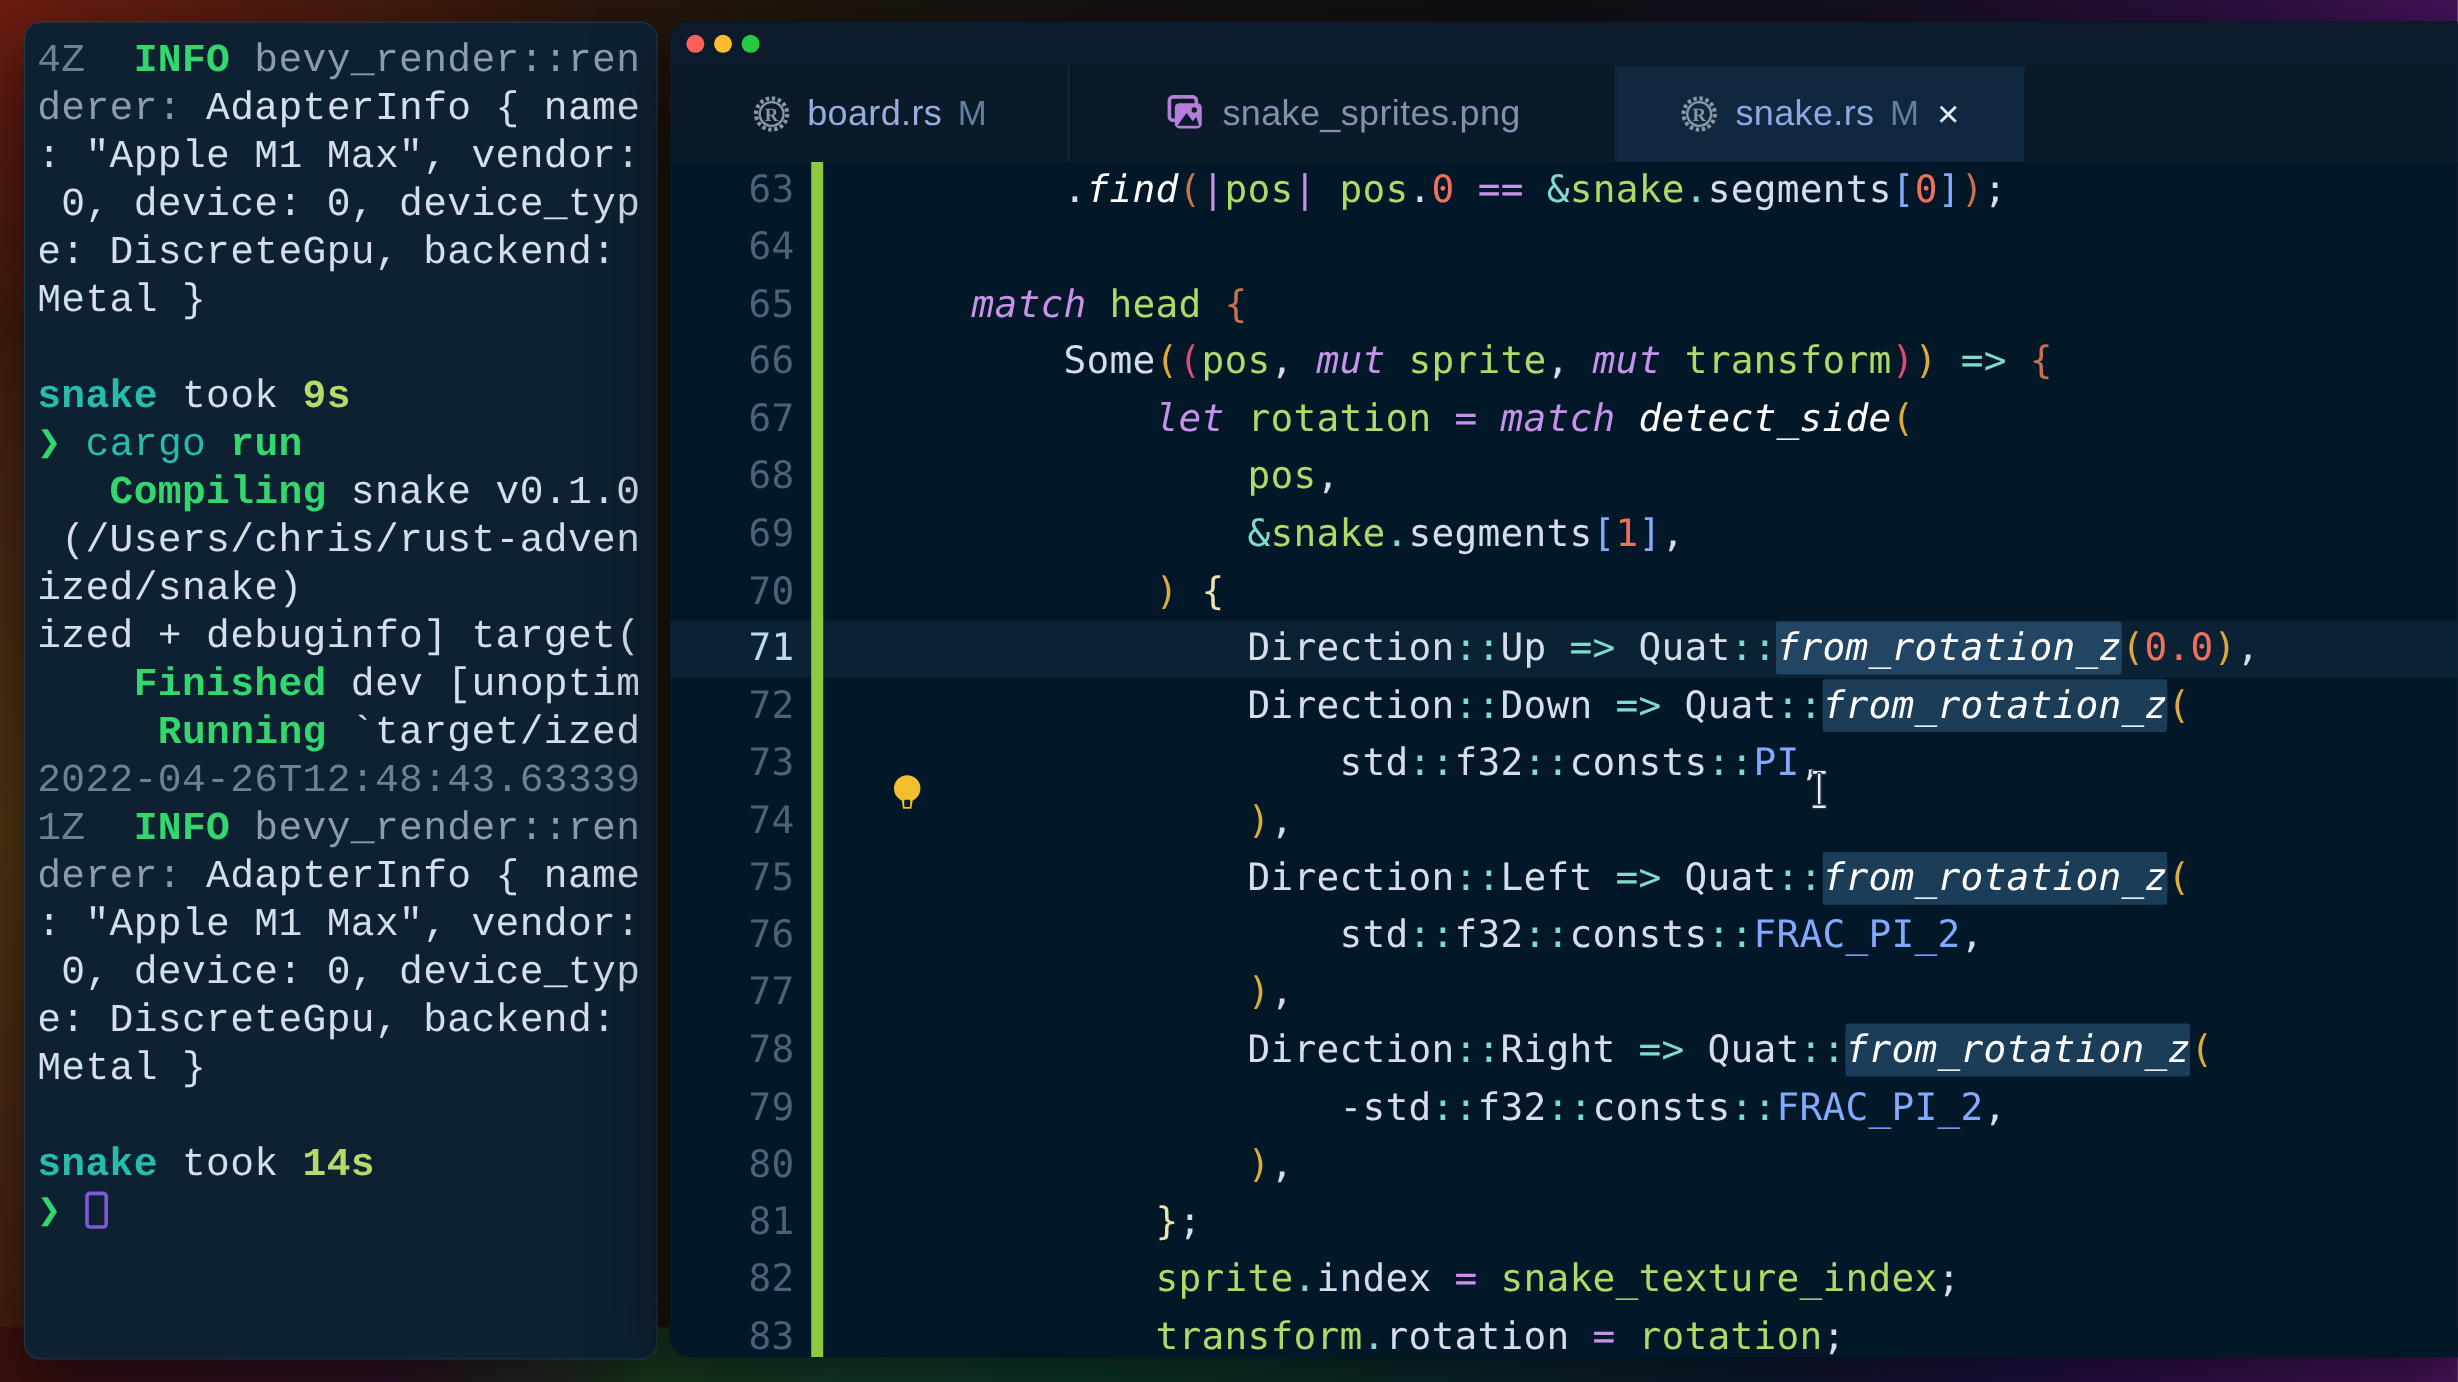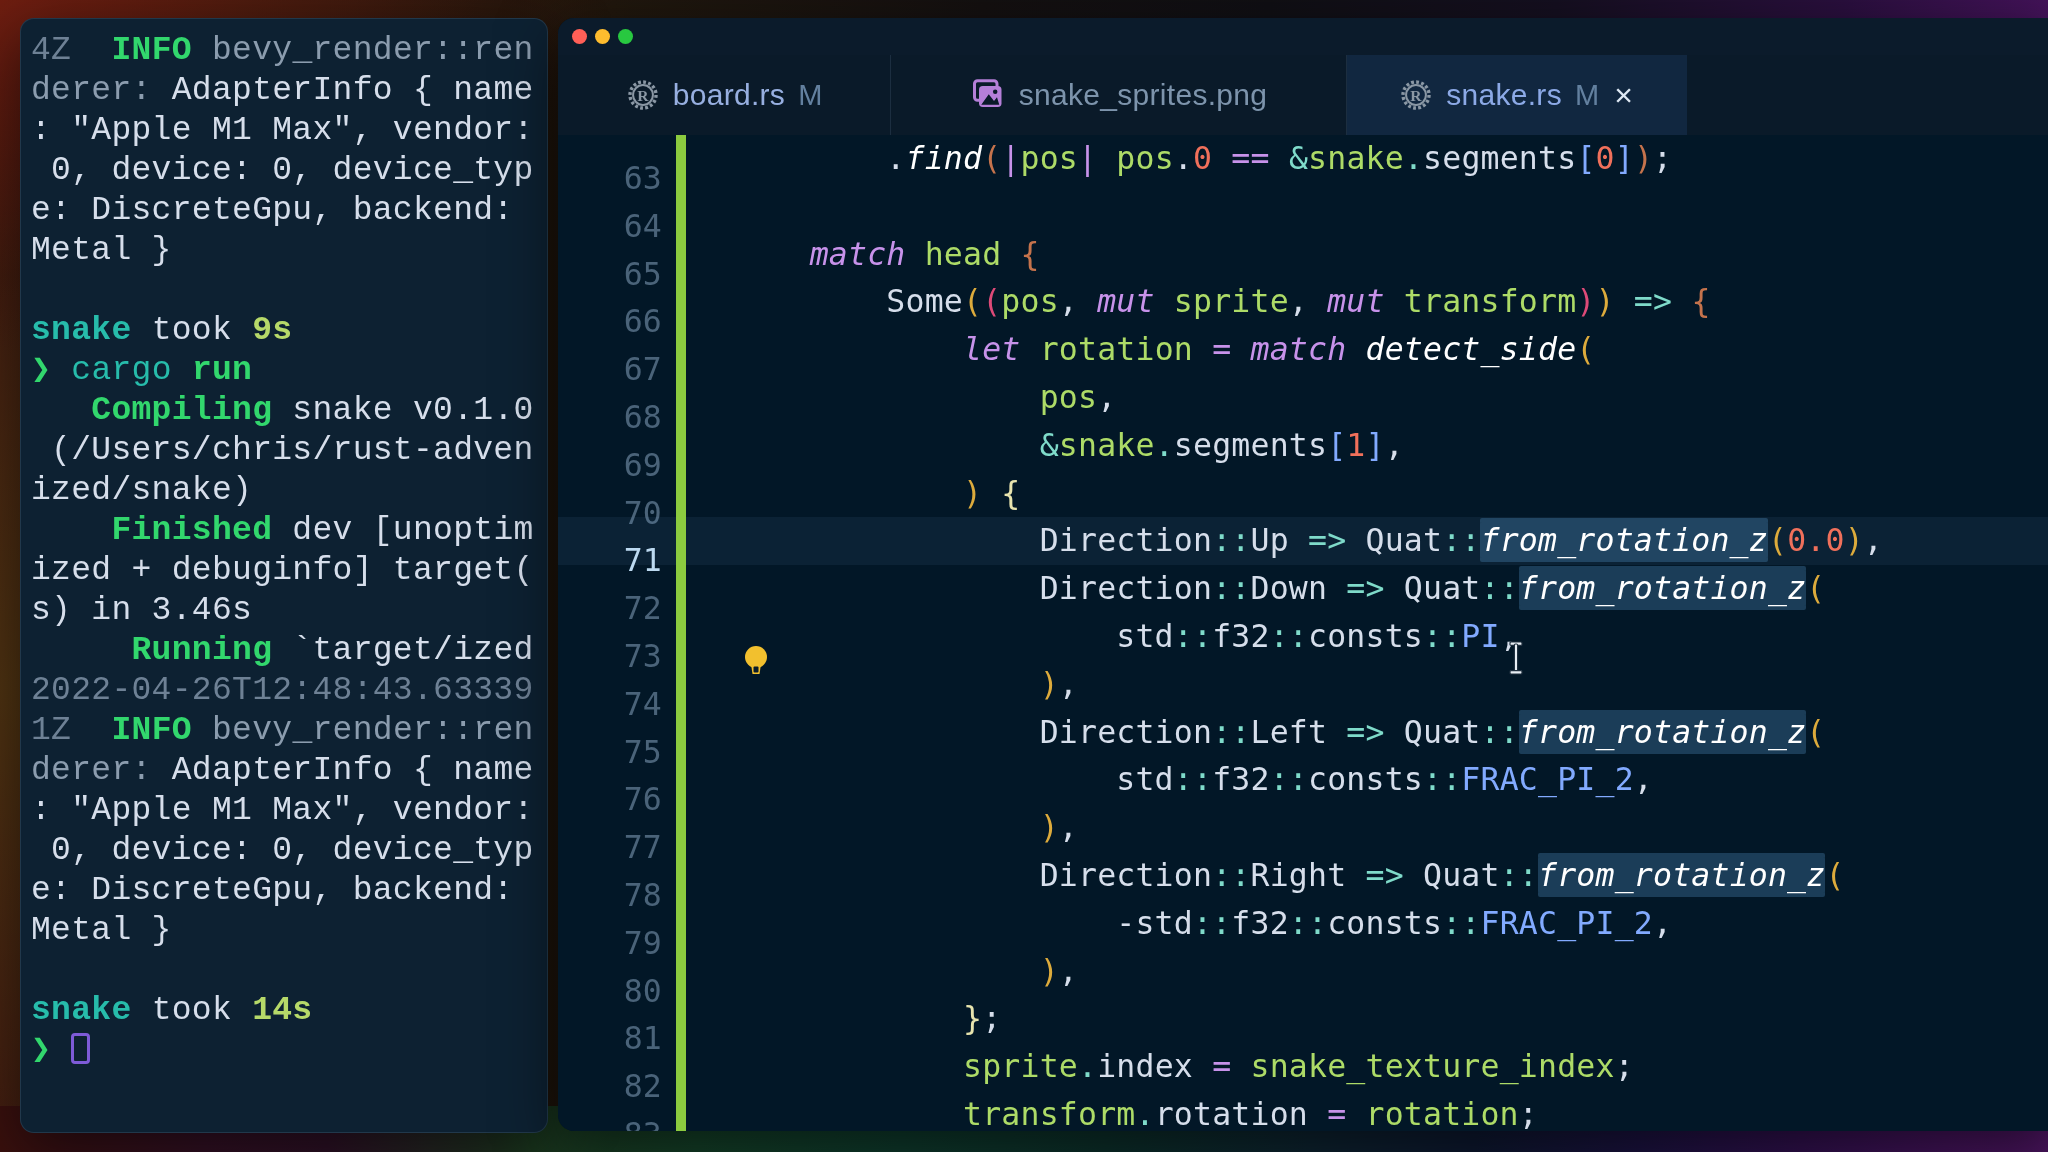--- a/index.html
+++ b/index.html
@@ -94,21 +94,20 @@
   .code-line {
     position:relative; display:flex;
     font-family:"DejaVu Sans Mono", monospace;
     font-size:31.5px; line-height:47.8px; height:47.8px;
     white-space:pre; letter-spacing:0.2px;
   }
   .code-line.current { background:rgba(114,160,205,0.09); }
   .ln {
     flex:none; width:104px; text-align:right; color:#4a6379;
     user-select:none;
-    margin-top:20px;
   }
   .ln.active { color:#bcd9f0; }
   .code-content { flex:none; padding-left:71px; color:#d6deeb; }
 
   .c-fg  { color:#d6deeb; }
   .c-kw  { color:#c792ea; font-style:italic; }
   .c-op  { color:#c792ea; }
   .c-fn  { color:#ffffff; font-style:italic; }
   .c-cn  { color:#82aaff; }
   .c-var { color:#addb67; }
@@ -144,23 +143,22 @@
       <div class="t-line"><span class="t-fg">: "Apple M1 Max", vendor:</span></div>
       <div class="t-line"><span class="t-fg"> 0, device: 0, device_typ</span></div>
       <div class="t-line"><span class="t-fg">e: DiscreteGpu, backend: </span></div>
       <div class="t-line"><span class="t-fg">Metal }</span></div>
       <div class="t-line">&nbsp;</div>
       <div class="t-line"><span class="t-teal t-b">snake</span><span class="t-fg"> took </span><span class="t-yellow t-b">9s</span></div>
       <div class="t-line"><span class="t-green">❯ </span><span class="t-teal">cargo </span><span class="t-green t-b">run</span></div>
       <div class="t-line"><span class="t-green t-b">   Compiling</span><span class="t-fg"> snake v0.1.0</span></div>
       <div class="t-line"><span class="t-fg"> (/Users/chris/rust-adven</span></div>
       <div class="t-line"><span class="t-fg">ized/snake)</span></div>
+      <div class="t-line"><span class="t-fg">ized + debuginfo] target(</span></div>
       <div class="t-line"><span class="t-green t-b">    Finished</span><span class="t-fg"> dev [unoptim</span></div>
-      <div class="t-line"><span class="t-fg">ized + debuginfo] target(</span></div>
-      <div class="t-line"><span class="t-fg">s) in 3.46s</span></div>
       <div class="t-line"><span class="t-green t-b">     Running</span><span class="t-fg"> `target/ized</span></div>
       <div class="t-line"><span class="t-dim">2022-04-26T12:48:43.63339</span></div>
       <div class="t-line"><span class="t-dim">1Z</span><span class="t-fg">  </span><span class="t-green t-b">INFO</span><span class="t-gray"> bevy_render::ren</span></div>
       <div class="t-line"><span class="t-gray">derer: </span><span class="t-fg">AdapterInfo { name</span></div>
       <div class="t-line"><span class="t-fg">: "Apple M1 Max", vendor:</span></div>
       <div class="t-line"><span class="t-fg"> 0, device: 0, device_typ</span></div>
       <div class="t-line"><span class="t-fg">e: DiscreteGpu, backend: </span></div>
       <div class="t-line"><span class="t-fg">Metal }</span></div>
       <div class="t-line">&nbsp;</div>
       <div class="t-line"><span class="t-teal t-b">snake</span><span class="t-fg"> took </span><span class="t-yellow t-b">14s</span></div>

